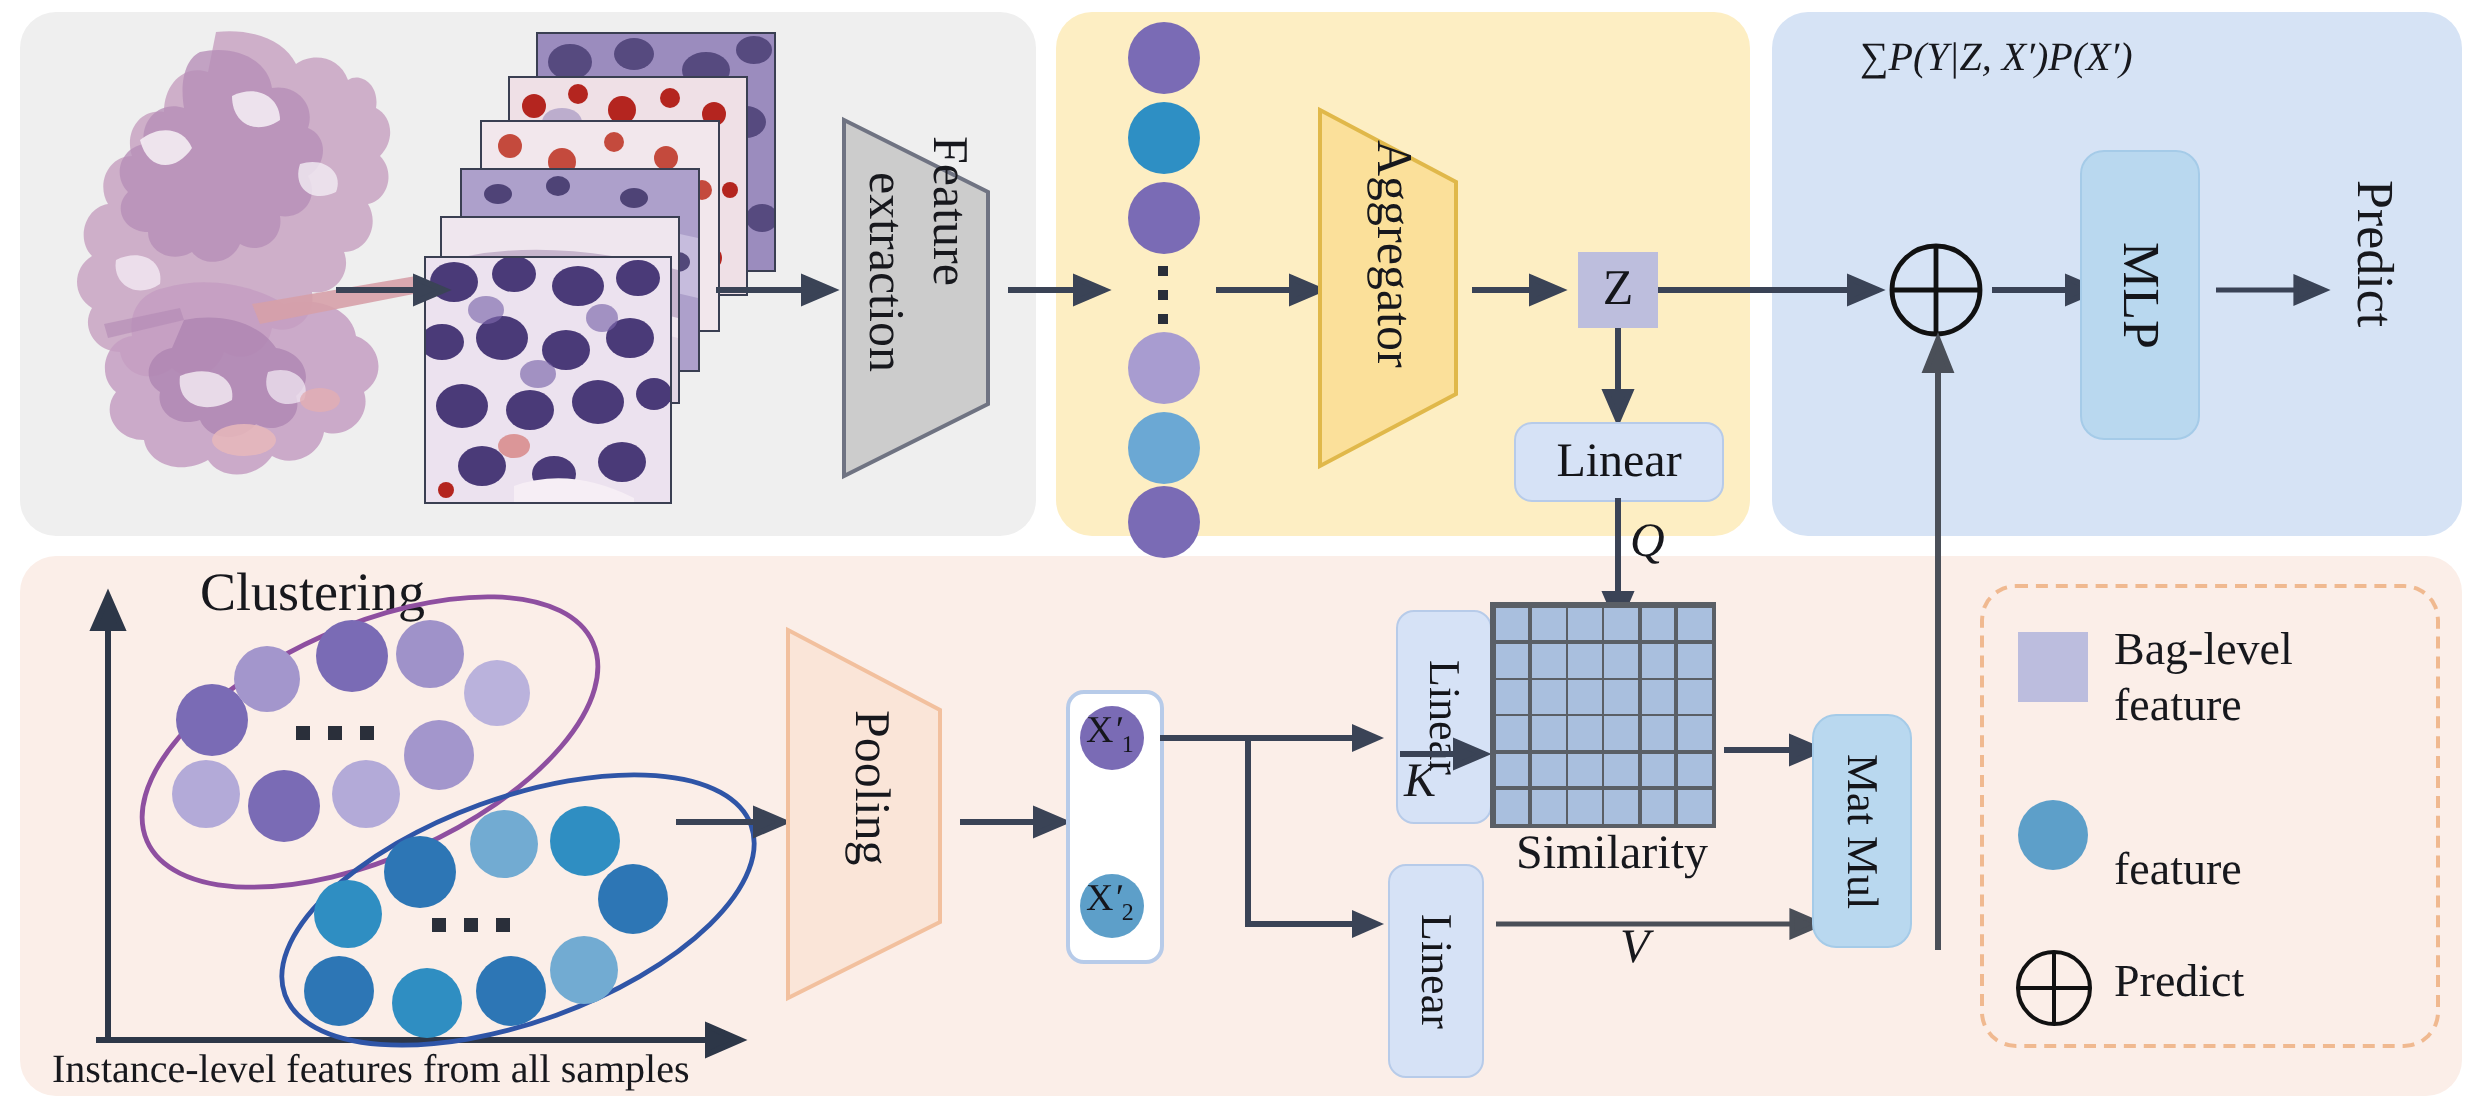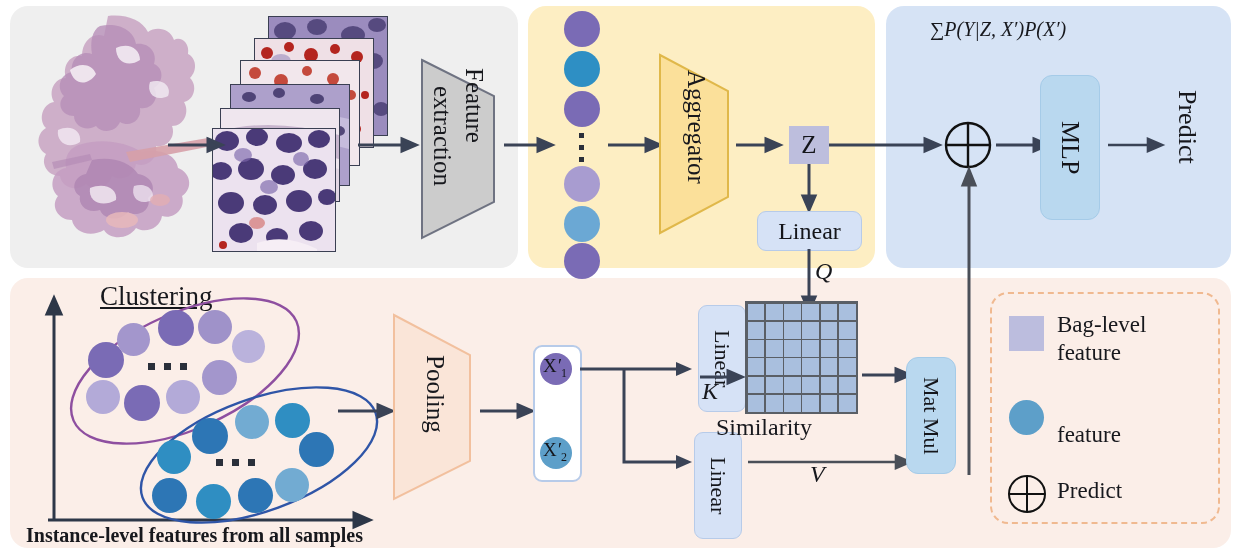--- a/index.html
+++ b/index.html
@@ -391,39 +391,39 @@
     <svg width="54" height="12">
         <g stroke="#3a4356" stroke-width="2.6" fill="#3a4356">
       <line x1="0" y1="6" x2="40" y2="6"></line>
           <polygon points="40,0 54,6 40,12"></polygon>
         </g>
       </svg>
   </div>
 
   <div class="lbl vert" style="left:1172px;top:90px;font-size:26px;">Predict</div>
 
-  <div class="lbl" style="left:100px;top:281px;font-size:27px;text-decoration:underline;">Clustering</div>
+  <div class="lbl" style="left:100px;top:281px;font-size:27px;">Clustering</div>
 
   <div class="arrow" style="left:46px;top:298px;width:16px;height:222px;">
     <svg width="16" height="222">
         <g stroke="#2d3748" stroke-width="3" fill="#2d3748">
       <line x1="8" y1="222" x2="8" y2="16"></line>
           <polygon points="1,16 15,16 8,0"></polygon>
         </g>
       </svg>
   </div>
   <div class="arrow" style="left:48px;top:512px;width:322px;height:16px;">
     <svg width="322" height="16">
         <g stroke="#2d3748" stroke-width="3" fill="#2d3748">
       <line x1="0" y1="8" x2="306" y2="8"></line>
           <polygon points="306,1 322,8 306,15"></polygon>
         </g>
       </svg>
   </div>
-  <div class="lbl" style="left:26px;top:524px;font-size:20px;font-weight:bold;">Instance-level features from all samples</div>
+  <div class="lbl" style="left:26px;top:524px;font-size:20px;">Instance-level features from all samples</div>
 
   <div style="position:absolute;left:58px;top:295px;width:255px;height:152px;">
     <svg width="255" height="152">
       <ellipse cx="127" cy="76" rx="122" ry="58" fill="none" stroke="#8e4fa0" stroke-width="2.4" transform="rotate(-24 127 76)"></ellipse>
     </svg>
   </div>
   <div class="dot" style="left:88px;top:342px;width:36px;height:36px;background:#7a6bb5;"></div>
   <div class="dot" style="left:117px;top:323px;width:33px;height:33px;background:#a396cc;"></div>
   <div class="dot" style="left:158px;top:310px;width:36px;height:36px;background:#7a6bb5;"></div>
   <div class="dot" style="left:198px;top:310px;width:34px;height:34px;background:#9f92c9;"></div>
@@ -556,21 +556,21 @@
       <div></div>
       <div></div>
       <div></div>
     <div></div>
       <div></div>
       <div></div>
       <div></div>
       <div></div>
       <div></div>
   </div>
-  <div class="lbl" style="left:716px;top:414px;font-size:24px;text-align:right;">Similarity</div>
+  <div class="lbl" style="left:758px;top:414px;font-size:24px;text-align:right;">Similarity</div>
 
   <div class="arrow" style="left:862px;top:368px;width:48px;height:14px;">
     <svg width="48" height="14">
         <g stroke="#3a4356" stroke-width="3" fill="#3a4356">
       <line x1="0" y1="7" x2="34" y2="7"></line>
           <polygon points="34,1 48,7 34,13"></polygon>
         </g>
       </svg>
   </div>
 

